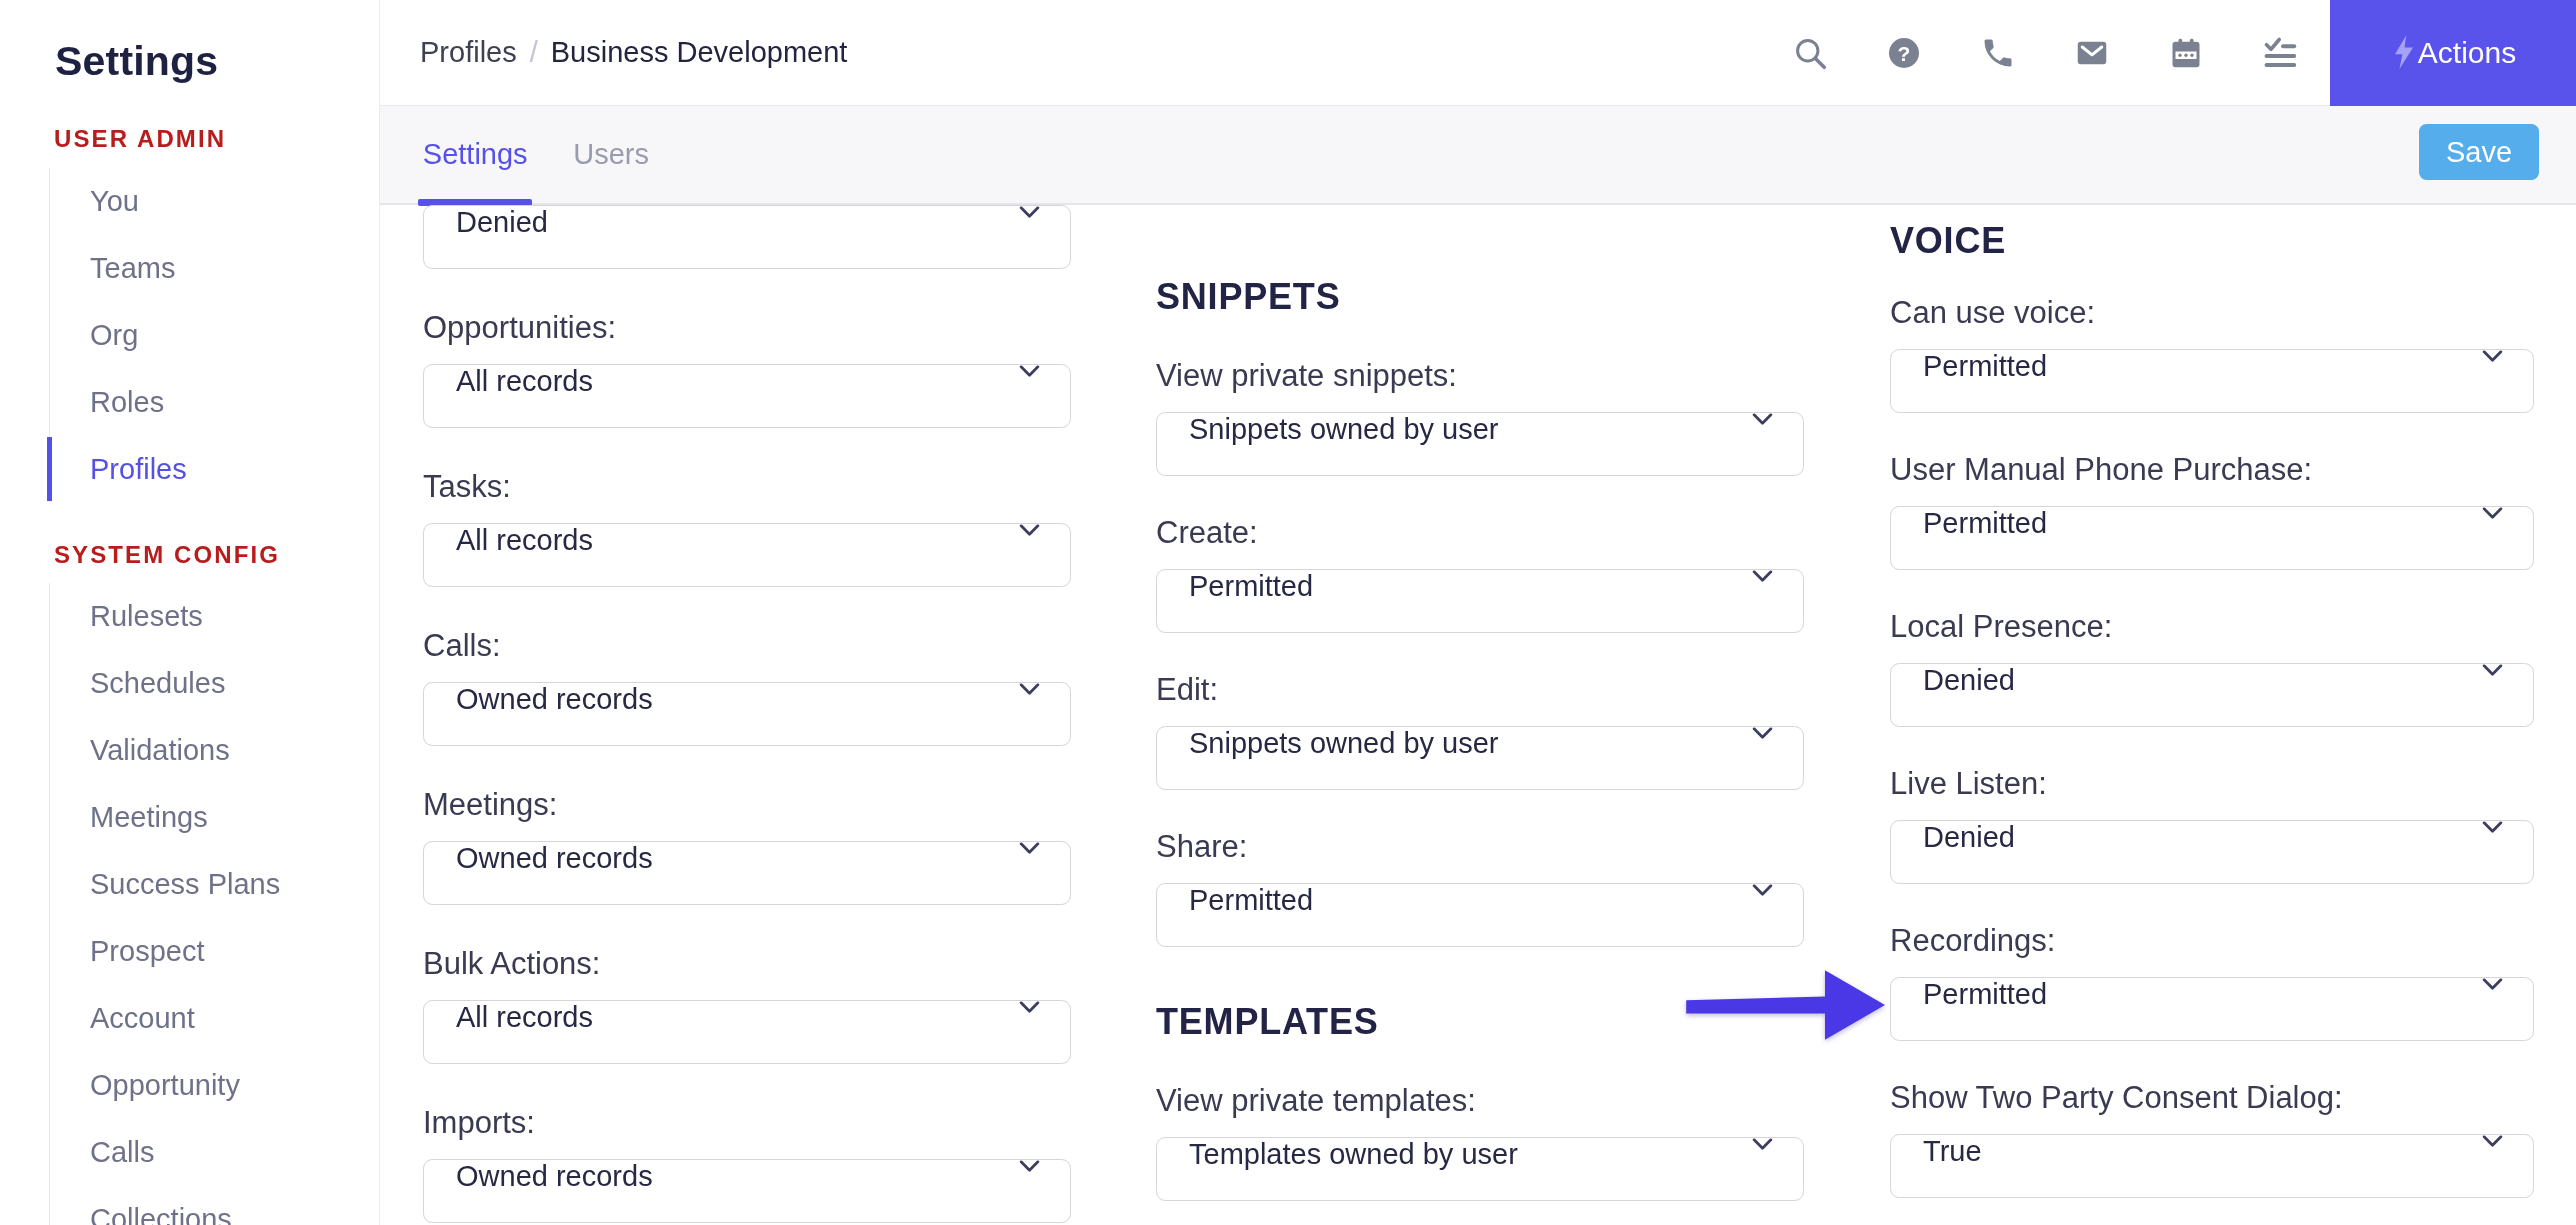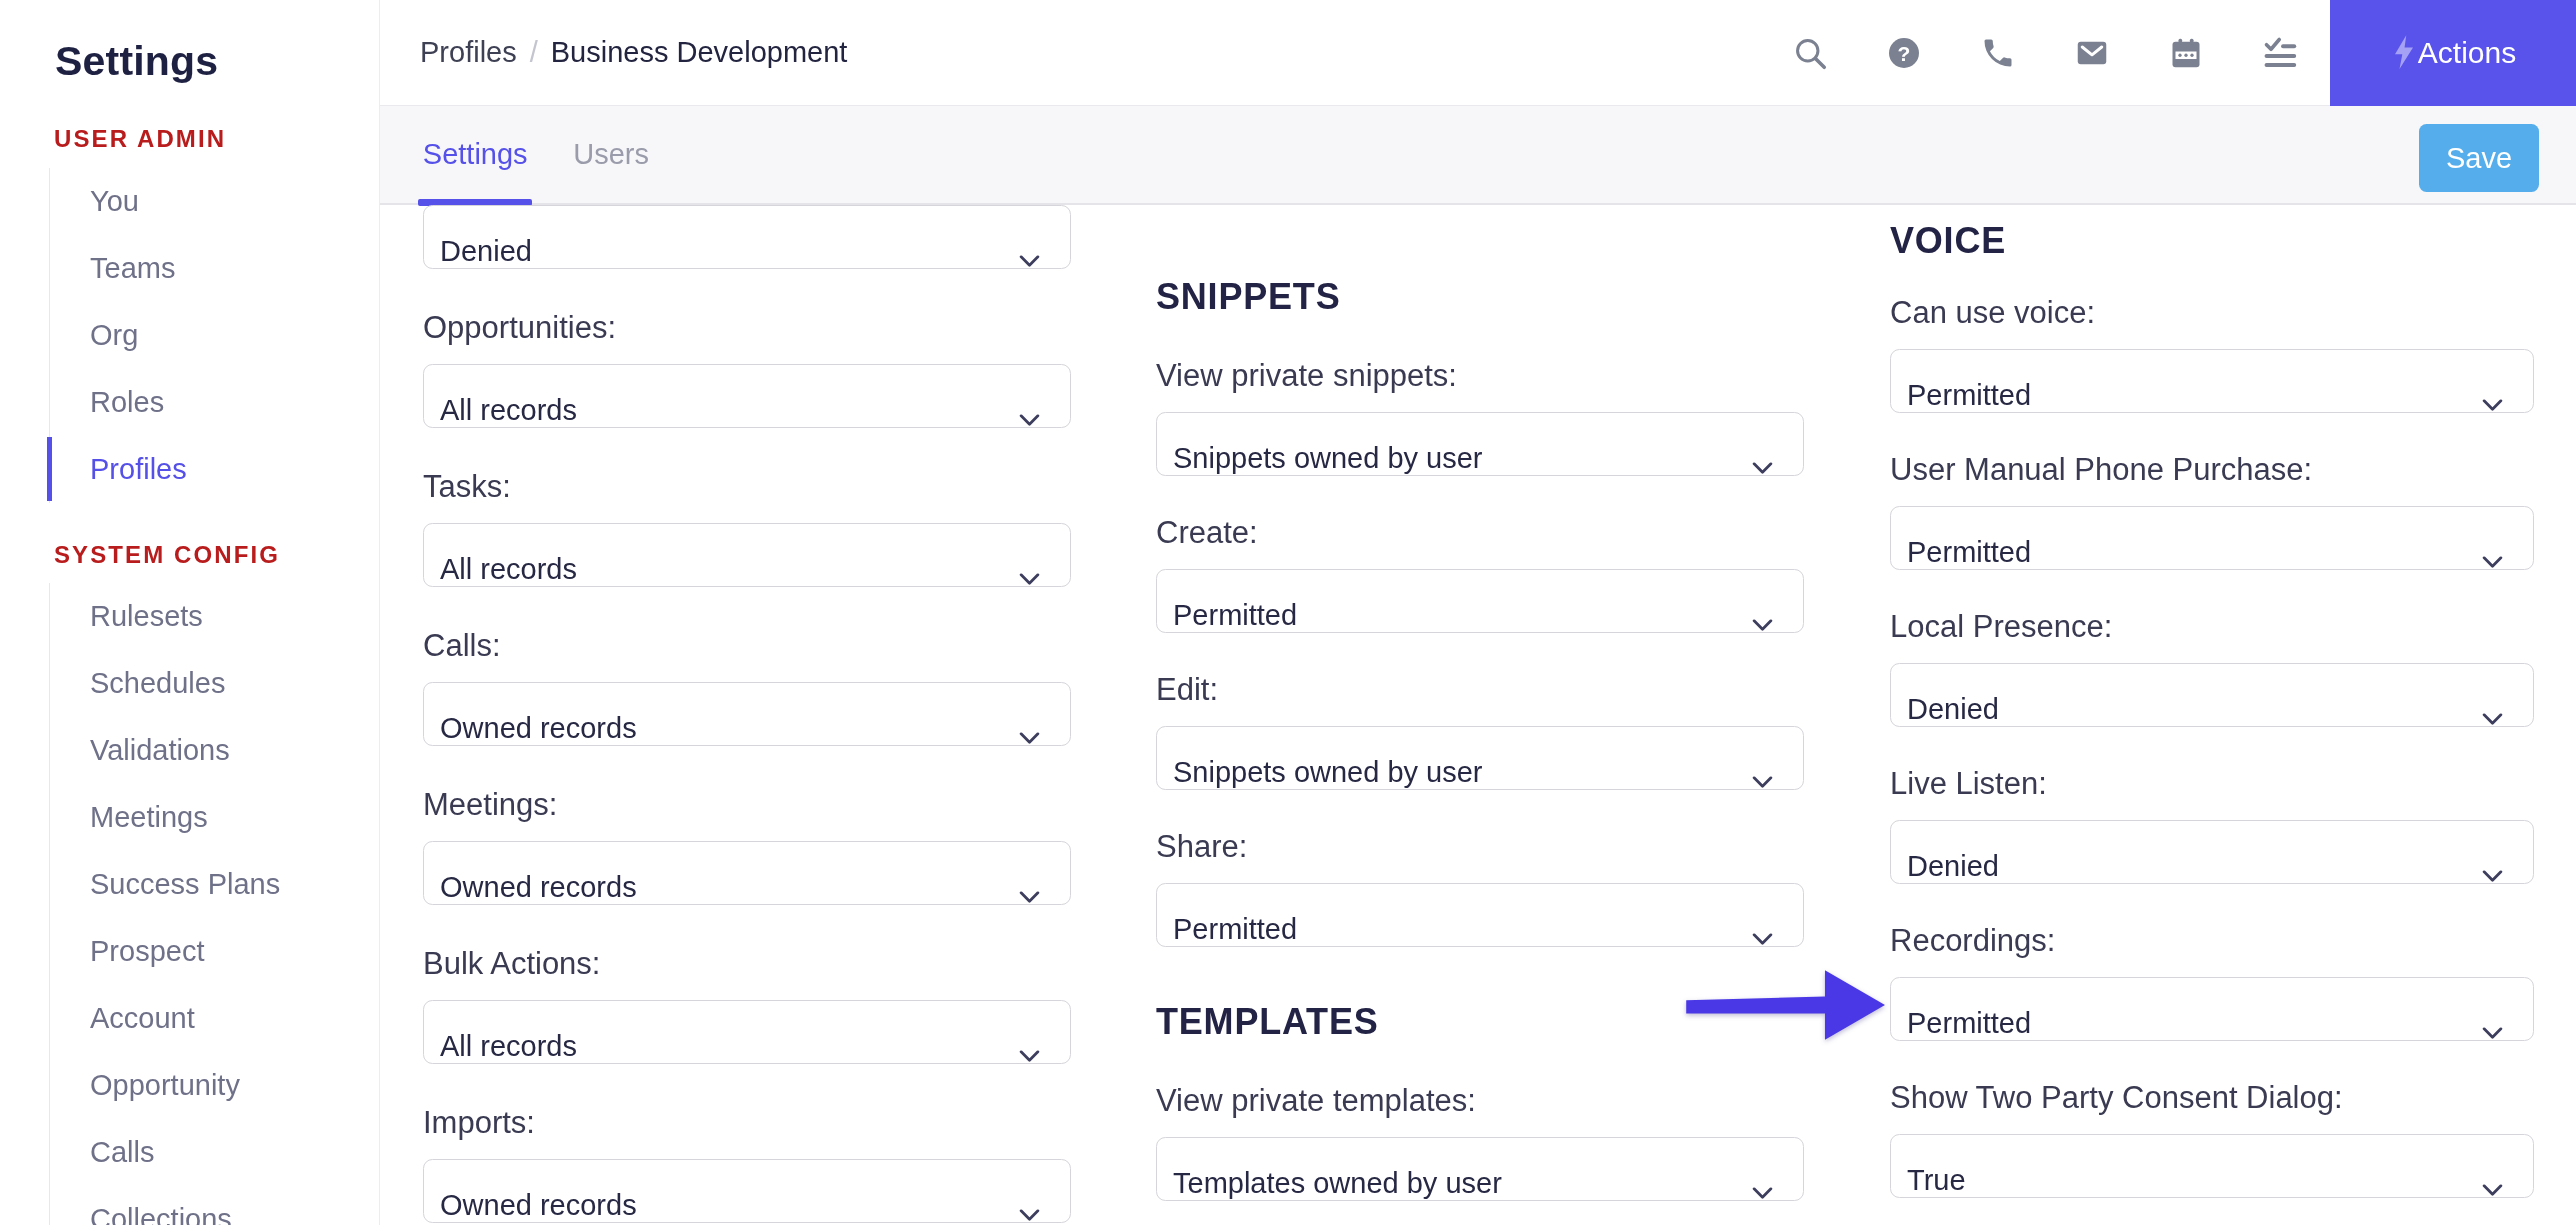--- a/index.html
+++ b/index.html
@@ -66,21 +66,21 @@
   .tabs{position:absolute;left:40px;top:0;height:97px;display:flex;gap:40px;}
   .tab{
     position:relative;height:97px;display:flex;align-items:center;
     font-size:29px;color:#9a9cab;cursor:pointer;padding:0 2.8px;
   }
   .tab.active{color:#5651e9;}
   .tab.active .tab-underline{
     position:absolute;left:-1.9px;right:-1.9px;bottom:-2.8px;height:6.6px;background:#5651e9;border-radius:1.9px;
   }
   .save-btn{
-    position:absolute;right:37px;top:18px;width:120px;height:68px;background:#55aeeb;
+    position:absolute;right:37px;top:18px;width:120px;height:56px;background:#55aeeb;
     border:none;border-radius:7.5px;color:#ffffff;font-size:29px;
     display:flex;align-items:center;justify-content:center;cursor:pointer;
     font-family:inherit;
   }
   
   .content-layer{position:absolute;left:0;top:0;right:0;bottom:0;overflow:hidden;z-index:1;}
   .col{position:absolute;}
   .col1{left:423px;top:205px;width:648px;}
   .col2{left:1156px;top:282px;width:648px;}
   .col3{left:1890px;top:226px;width:644px;}
@@ -90,22 +90,22 @@
   }
   .sect-header.gap-top{margin-top:60px;}
   .flabel{
     font-size:31px;color:#3a3b52;height:38px;line-height:38px;margin-top:38px;
   }
   .col1 .flabel{margin-top:40px;}
   .col2 .sect-header + .field .flabel{margin-top:45px;}
   .col3 .sect-header + .field .flabel{margin-top:38px;}
   .select{
     margin-top:17px;height:64px;box-sizing:border-box;border:1.9px solid #d5d5db;
-    border-radius:9.4px;background:#ffffff;display:flex;align-items:flex-end;
-    justify-content:space-between;padding:0 30px 0 16px;cursor:pointer;
+    border-radius:9.4px;background:#ffffff;display:flex;align-items:flex-start;
+    justify-content:space-between;padding:0 30px 0 32px;cursor:pointer;
   }
   .select-value{font-size:29px;color:#272843;}
   .field.no-label .select{margin-top:0;}
   
   .arrow-svg{position:absolute;left:1686px;top:960px;z-index:3;
     filter:drop-shadow(0 2.8px 2.8px rgba(40,30,120,.30));}
 </style>
 </head>
 <body>
 

